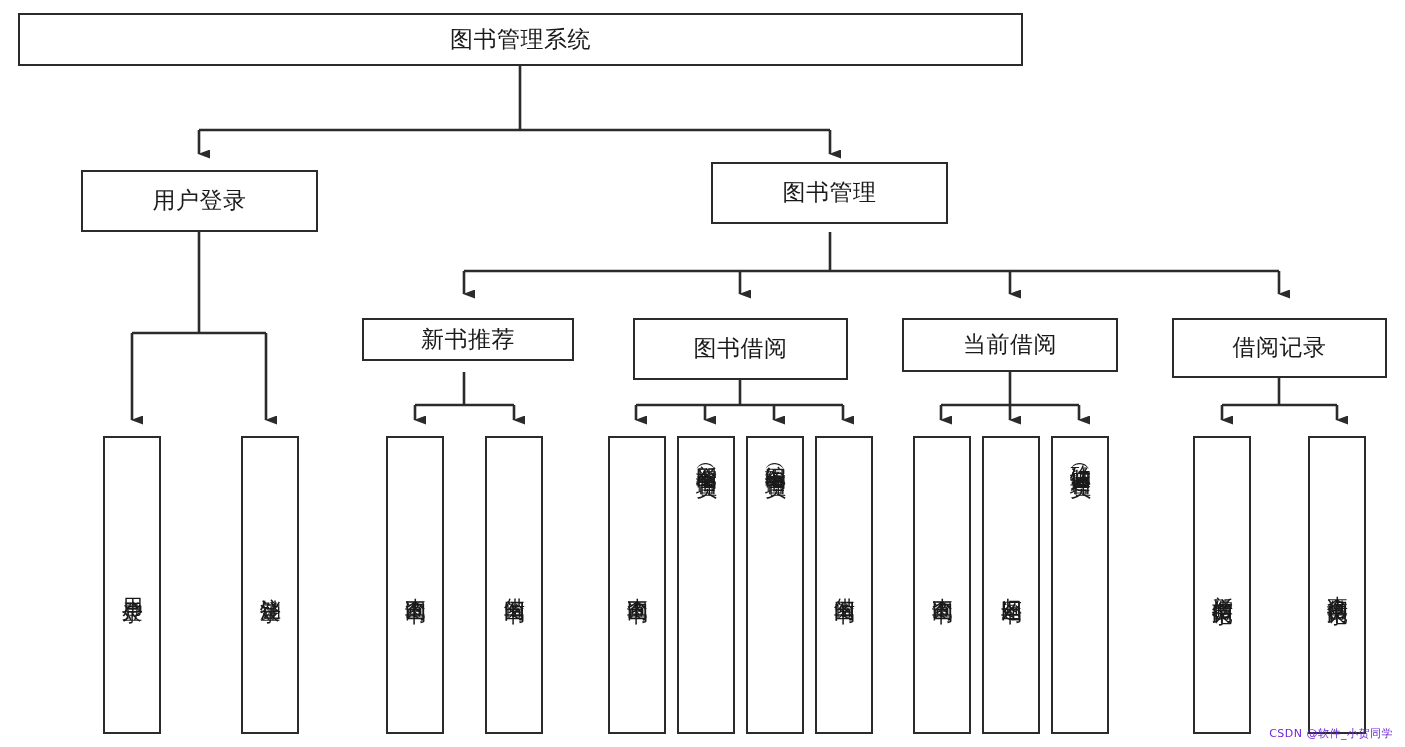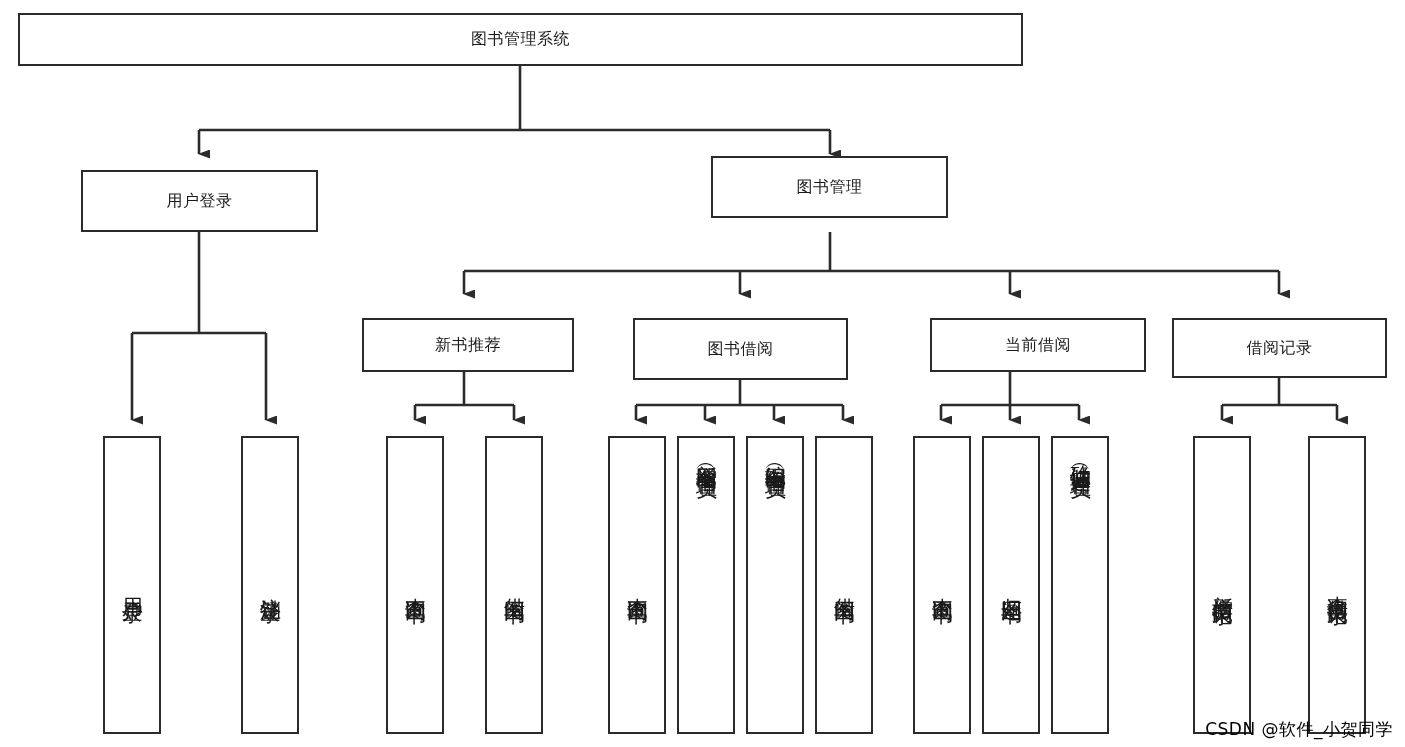--- a/index.html
+++ b/index.html
@@ -36,21 +36,21 @@
     color: #1a1a1a;
   }
   .node-label {
     display: block;
     text-align: center;
     line-height: 1.18;
     color: #1a1a1a;
     letter-spacing: 0.5px;
   }
   .node.horizontal .node-label {
-    font-size: 16px;
+    font-size: 23px;
     white-space: nowrap;
   }
   .node.vertical {
     align-items: flex-start;
     justify-content: center;
     padding-top: 10px;
   }
   .node.vertical .node-label {
     writing-mode: vertical-rl;
     text-orientation: upright;
@@ -60,22 +60,22 @@
     white-space: nowrap;
   }
   .node.vertical.centered {
     align-items: center;
     padding-top: 0;
   }
   #watermark {
     position: absolute;
     right: 12px;
     bottom: 6px;
-    font-size: 17px;
-    color: #000000;
+    font-size: 11px;
+    color: #6d28d9;
     letter-spacing: 0.5px;
     white-space: nowrap;
     pointer-events: none;
   }
 </style>
 </head>
 <body>
 
 <div id="diagram-root">
 
@@ -130,33 +130,33 @@
   </svg>
 
   <div class="node horizontal" style="left:18px; top:13px; width:1005px; height:53px;">
     <span class="node-label">图书管理系统</span>
   </div>
 
   <div class="node horizontal" style="left:81px; top:170px; width:237px; height:62px;">
     <span class="node-label">用户登录</span>
   </div>
 
-  <div class="node horizontal" style="left:711px; top:156px; width:237px; height:62px;justify-content:center;">
+  <div class="node horizontal" style="left:711px; top:162px; width:237px; height:62px;justify-content:center;">
     <span class="node-label">图书管理</span>
   </div>
 
-  <div class="node horizontal" style="left:362px; top:318px; width:212px; height:54px;">
+  <div class="node horizontal" style="left:362px; top:318px; width:212px; height:43px;">
     <span class="node-label">新书推荐</span>
   </div>
 
   <div class="node horizontal" style="left:633px; top:318px; width:215px; height:62px;">
     <span class="node-label">图书借阅</span>
   </div>
 
-  <div class="node horizontal" style="left:902px; top:318px; width:216px; height:54px;margin-left:28px;">
+  <div class="node horizontal" style="left:902px; top:318px; width:216px; height:54px;">
     <span class="node-label">当前借阅</span>
   </div>
 
   <div class="node horizontal" style="left:1172px; top:318px; width:215px; height:60px;">
     <span class="node-label">借阅记录</span>
   </div>
 
   <div class="node vertical centered" style="left:103px; top:436px; width:58px; height:298px;">
     <span class="node-label">用户登录</span>
   </div>

